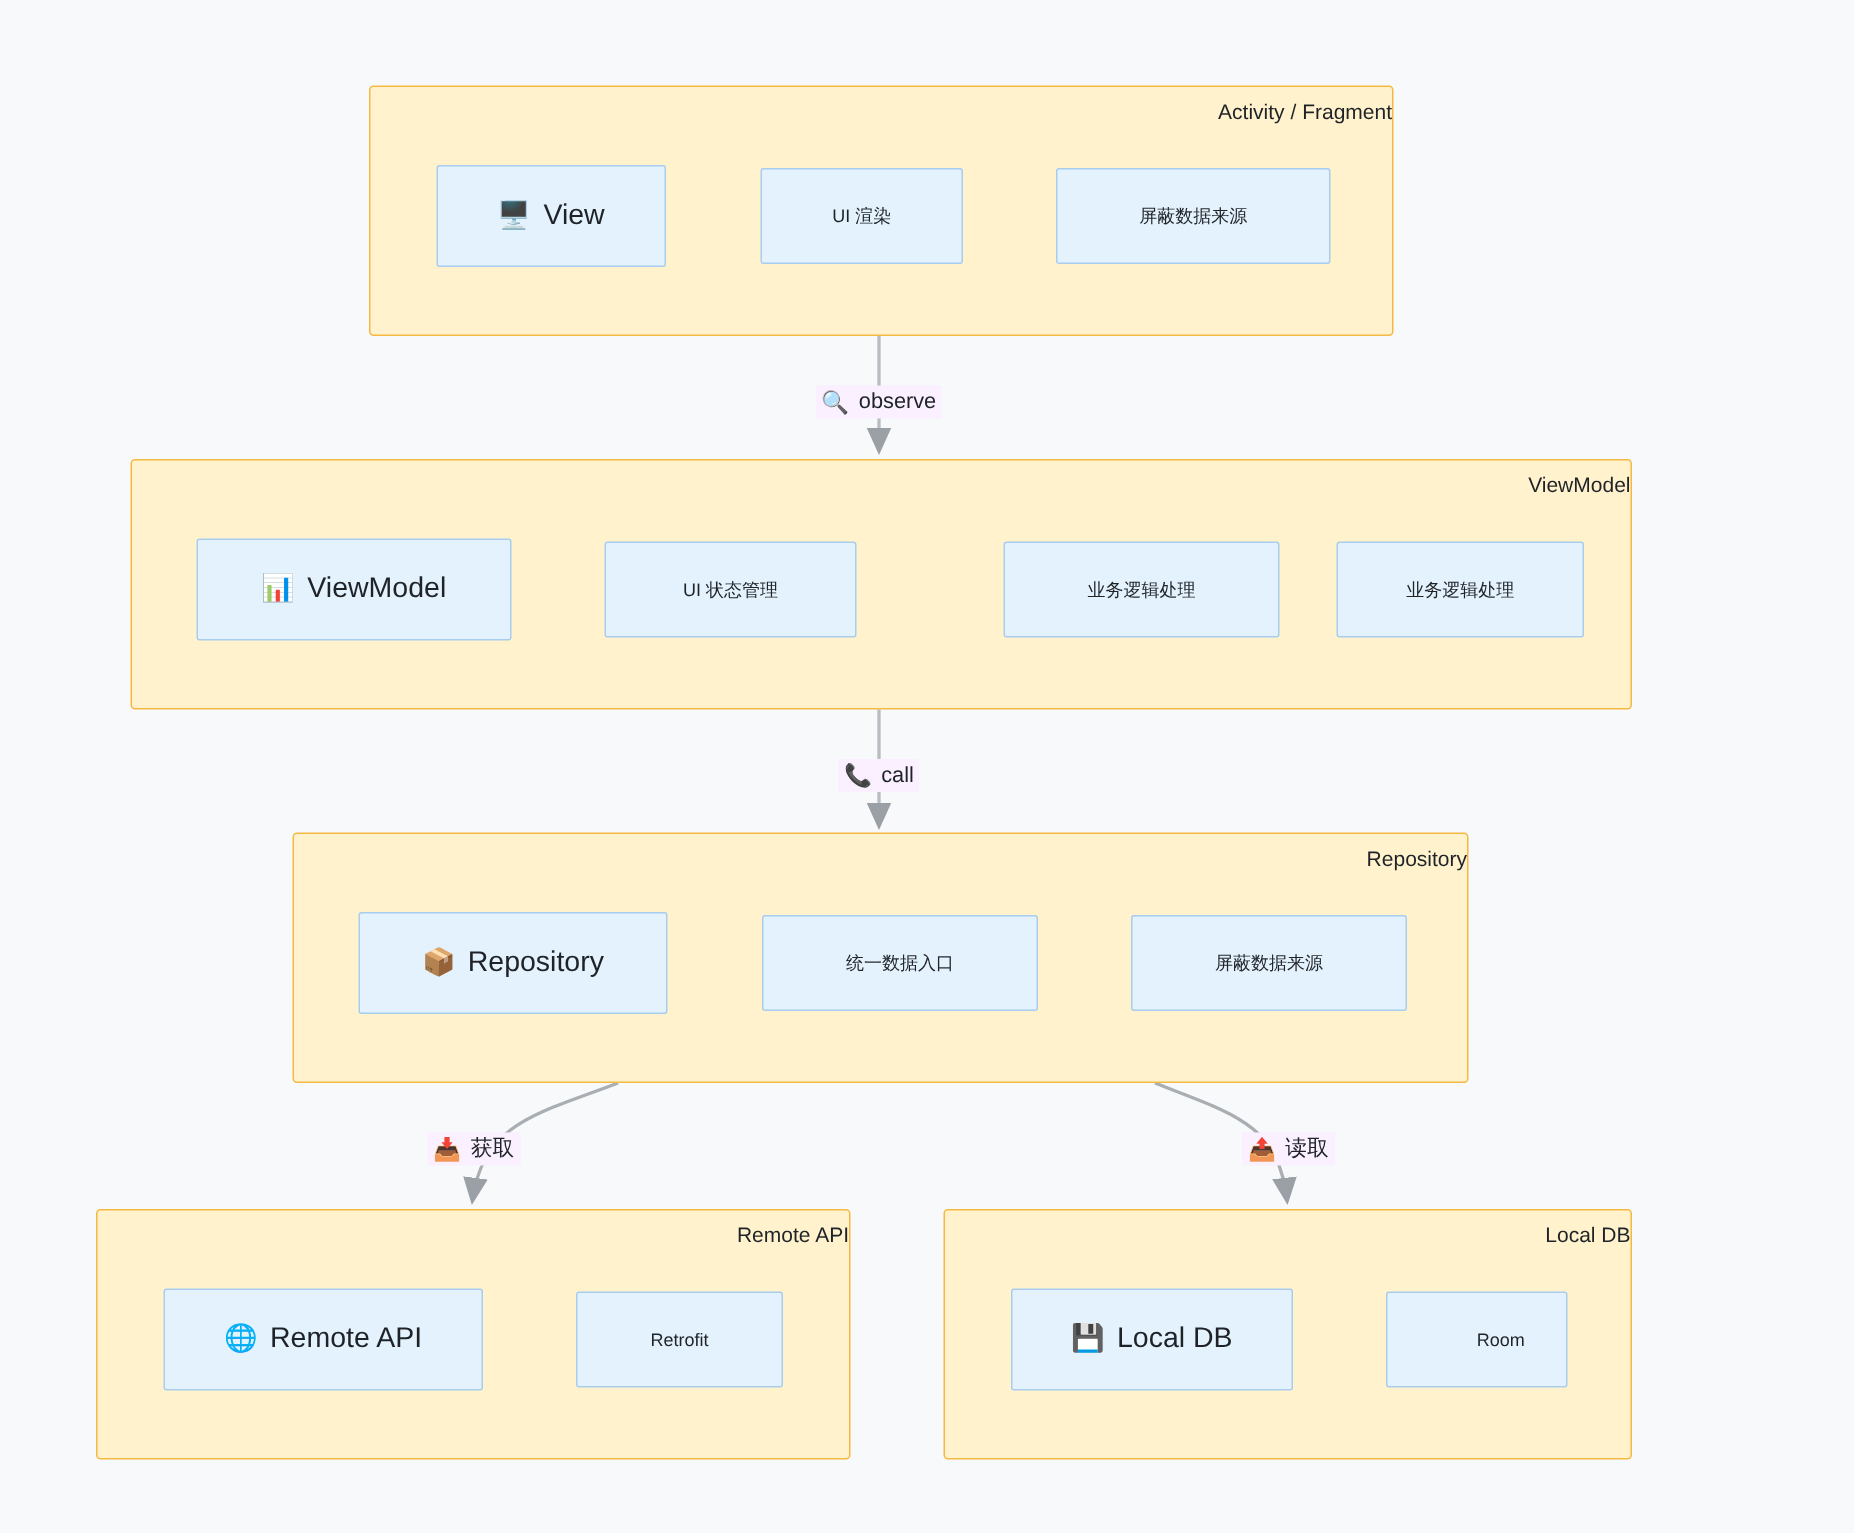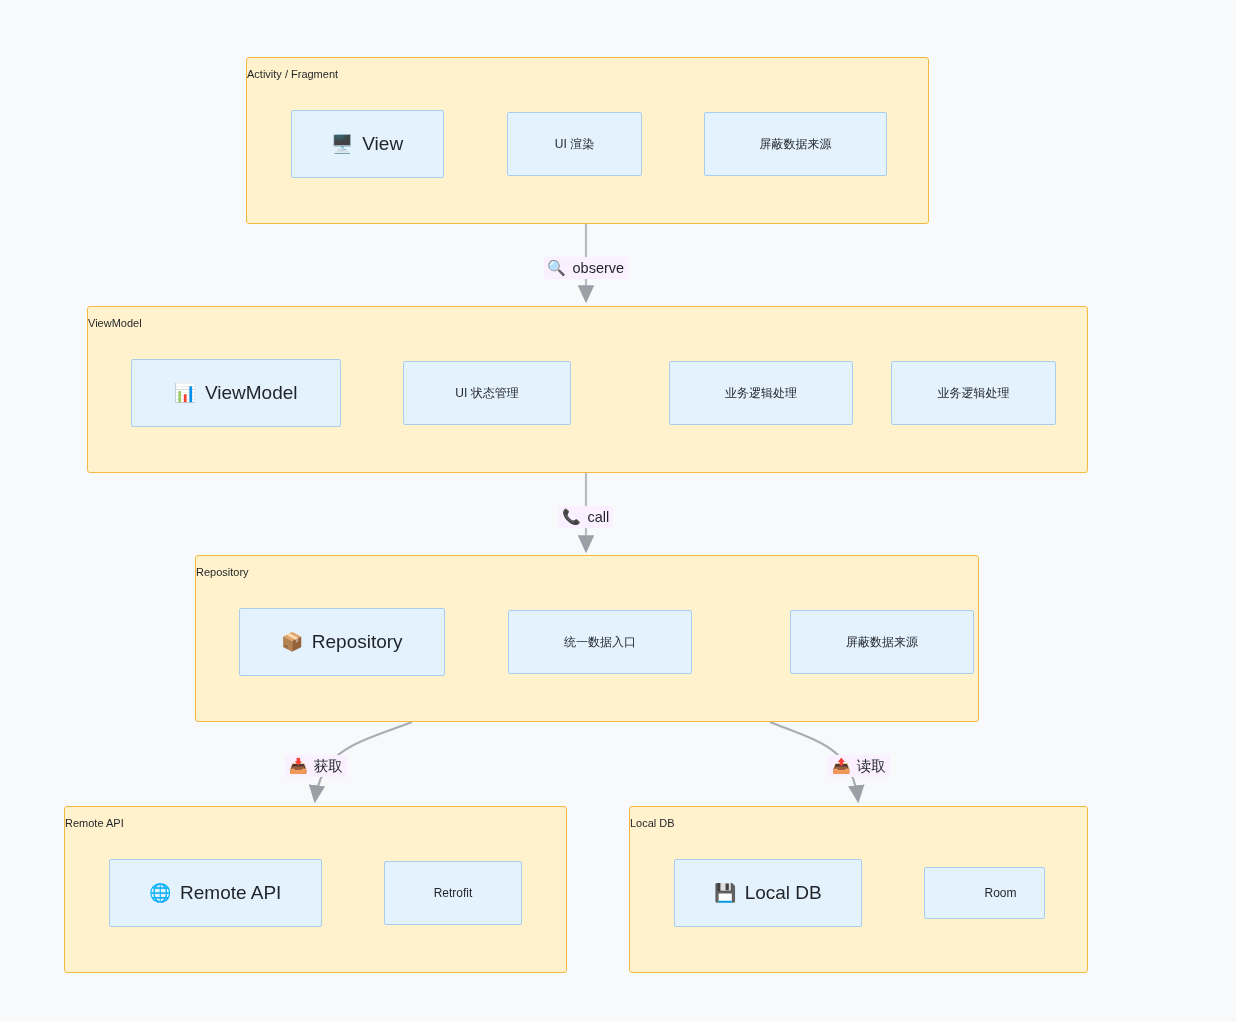--- a/index.html
+++ b/index.html
@@ -38,22 +38,22 @@
     background: #fff2cc;
     border: 1.4px solid #f5b942;
     border-radius: 3px;
     z-index: 2;
   }
   .subgraph-title {
     position: absolute;
     top: 8px;
     left: 0;
     width: 100%;
-    text-align: left;
-    font-size: 11px;
+    text-align: right;
+    font-size: 14px;
     color: #1f2328;
     line-height: 16px;
     white-space: nowrap;
   }
   
   .nodes-row {
     position: absolute;
     display: flex;
     align-items: center;
   }
@@ -160,21 +160,21 @@
 
   <div class="subgraph" style="left:195px; top:555px; width:784px; height:167px;">
     <div class="subgraph-title">Repository</div>
     <div class="nodes-row" style="left:43px; top:52px;">
       <div class="node big" style="width:206px; height:68px; margin-right:63px;">
         <span class="nlabel">
           <span class="emoji">📦</span>
           <span>Repository</span>
         </span>
       </div>
-      <div class="node small" style="width:184px; height:64px; margin-right:98px;">
+      <div class="node small" style="width:184px; height:64px; margin-right:62px;">
         <span>统一数据入口</span>
       </div>
       <div class="node small" style="width:184px; height:64px;">
         <span>屏蔽数据来源</span>
       </div>
     </div>
   </div>
 
   <div class="subgraph" style="left:64px; top:806px; width:503px; height:167px;">
     <div class="subgraph-title">Remote API</div>
@@ -193,21 +193,21 @@
 
   <div class="subgraph" style="left:629px; top:806px; width:459px; height:167px;">
     <div class="subgraph-title">Local DB</div>
     <div class="nodes-row" style="left:44px; top:52px;">
       <div class="node big" style="width:188px; height:68px; margin-right:62px;">
         <span class="nlabel">
           <span class="emoji">💾</span>
           <span>Local DB</span>
         </span>
       </div>
-      <div class="node small" style="width:121px; height:52px;padding-left:32px;">
+      <div class="node small" style="width:121px; height:64px;padding-left:32px;">
         <span>Room</span>
       </div>
     </div>
   </div>
 
   <div class="edge-label" style="left:586px; top:257px;">
     <span class="emoji">🔍</span>
     <span>observe</span>
   </div>
 

